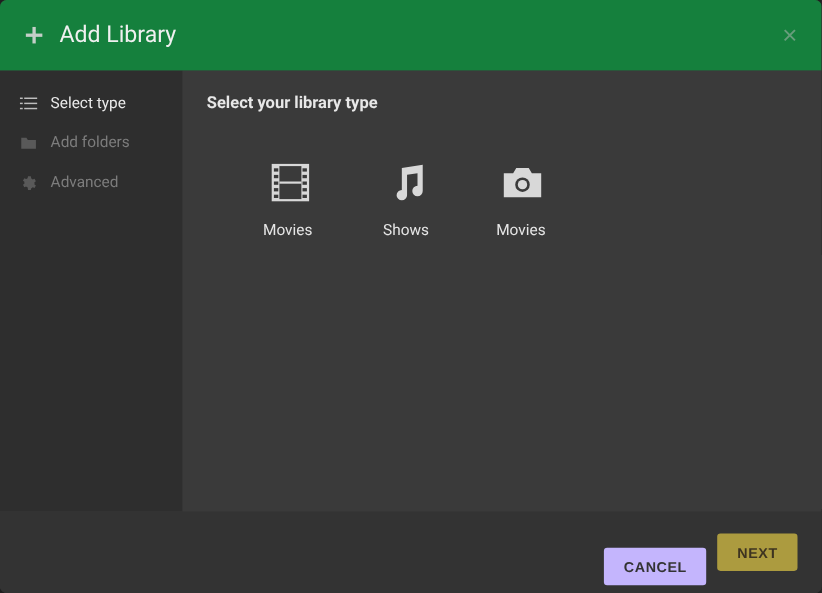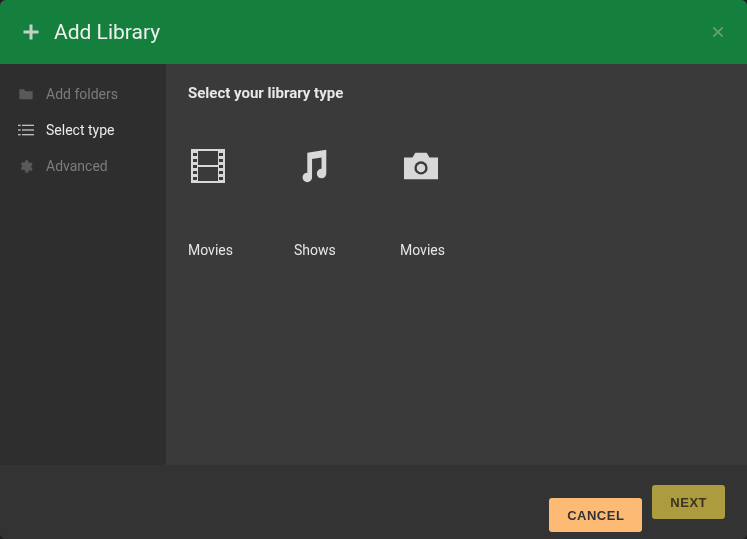--- a/index.html
+++ b/index.html
@@ -97,24 +97,23 @@
     }
     .type-grid {
       display: flex;
       gap: 10px;
       justify-content: flex-start;
     }
     .type-item {
       width: 96px;
       display: flex;
       flex-direction: column;
-      align-items: flex-start;
+      align-items: flex-end;
       cursor: pointer;
       padding: 6px 0;
-      gap: 40px;
     }
     .type-icon-wrap {
       height: 44px;
       display: flex;
       align-items: center;
       justify-content: center;
       margin-bottom: 14px;
     }
     .type-label {
       font-size: 14px;
@@ -136,21 +135,21 @@
       padding: 0 18px;
       border: none;
       border-radius: 3px;
       font-size: 13px;
       font-weight: 600;
       letter-spacing: 0.5px;
       cursor: pointer;
       text-transform: uppercase;
     }
     .btn-cancel {
-      background: #fdba74;
+      background: #c4b5fd;
       color: #333;
       margin-top: 26px;
     }
     .btn-next {
       background: #fde047;
       color: #443414;
       opacity: 0.6;
     }
   </style>
 </head>
@@ -171,41 +170,41 @@
         <line x1="4" y1="4" x2="20" y2="20"></line>
         <line x1="20" y1="4" x2="4" y2="20"></line>
       </svg>
     </span>
   </div>
 
   <div class="body">
 
     <div class="sidebar">
 
-      <div class="sidebar-item">
-        <span class="step-icon">
-          <svg viewBox="0 0 24 20" width="16" height="14" fill="#999">
-            <path d="M2 3 L9 3 L11 6 L22 6 L22 18 L2 18 Z"></path>
-          </svg>
-        </span>
-        <span>Add folders</span>
-      </div>
-
       <div class="sidebar-item active">
         <span class="step-icon">
           <svg viewBox="0 0 24 20" width="16" height="14" fill="#d8d8d8">
             <rect x="0" y="2" width="4" height="2"></rect>
               <rect x="6" y="2" width="18" height="2"></rect>
             <rect x="0" y="9" width="4" height="2"></rect>
               <rect x="6" y="9" width="18" height="2"></rect>
             <rect x="0" y="16" width="4" height="2"></rect>
               <rect x="6" y="16" width="18" height="2"></rect>
           </svg>
         </span>
         <span>Select type</span>
+      </div>
+
+      <div class="sidebar-item">
+        <span class="step-icon">
+          <svg viewBox="0 0 24 20" width="16" height="14" fill="#999">
+            <path d="M2 3 L9 3 L11 6 L22 6 L22 18 L2 18 Z"></path>
+          </svg>
+        </span>
+        <span>Add folders</span>
       </div>
 
       <div class="sidebar-item">
         <span class="step-icon">
           <svg viewBox="0 0 24 24" width="15" height="15" fill="#999">
             <path d="M12 8a4 4 0 1 0 0 8 4 4 0 0 0 0-8zm9.4 4a7.6 7.6 0 0 0-.1-1.3l2.1-1.6-2-3.5-2.5 1a7.7 7.7 0 0 0-2.2-1.3L16 2h-4l-.7 2.7a7.7 7.7 0 0 0-2.2 1.3l-2.5-1-2 3.5 2.1 1.6a7.6 7.6 0 0 0 0 2.6L4.6 14.3l2 3.5 2.5-1a7.7 7.7 0 0 0 2.2 1.3L12 22h4l.7-2.7a7.7 7.7 0 0 0 2.2-1.3l2.5 1 2-3.5-2.1-1.6c.1-.5.1-.9.1-1.3z"></path>
           </svg>
         </span>
         <span>Advanced</span>
       </div>

